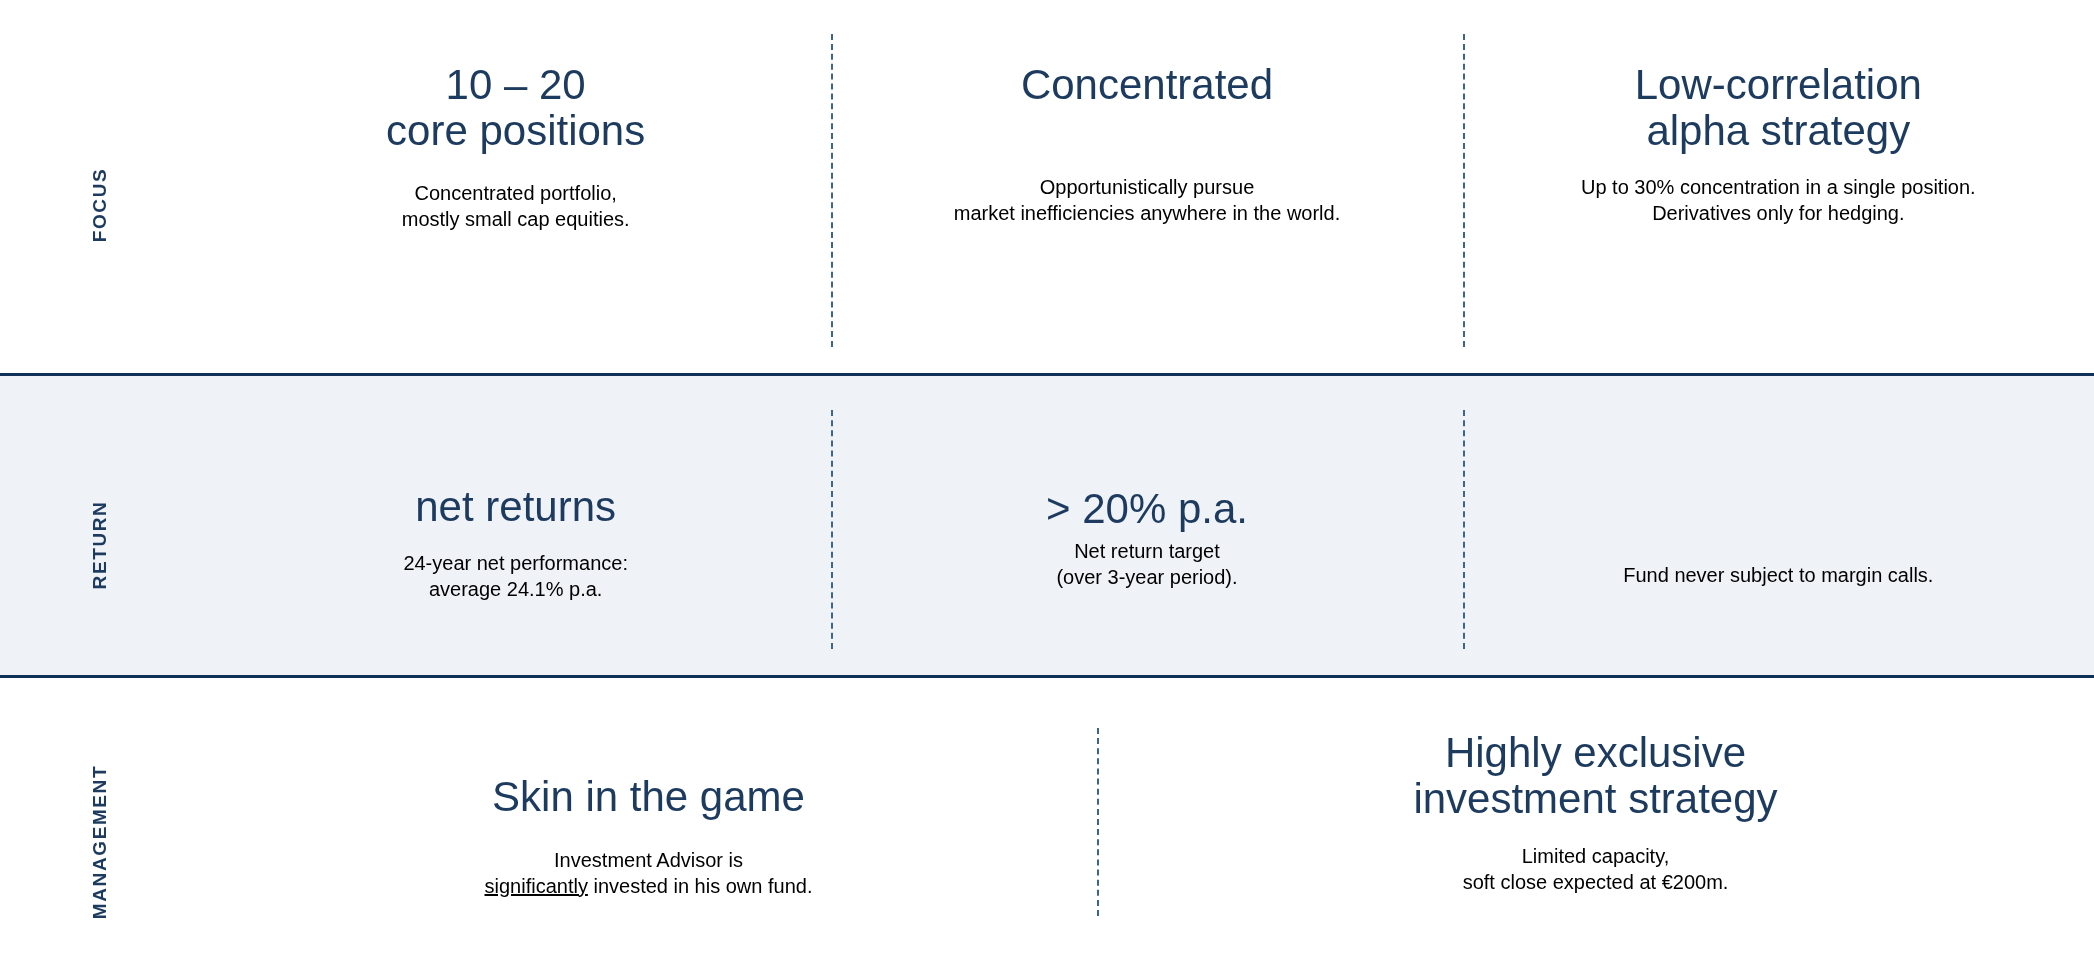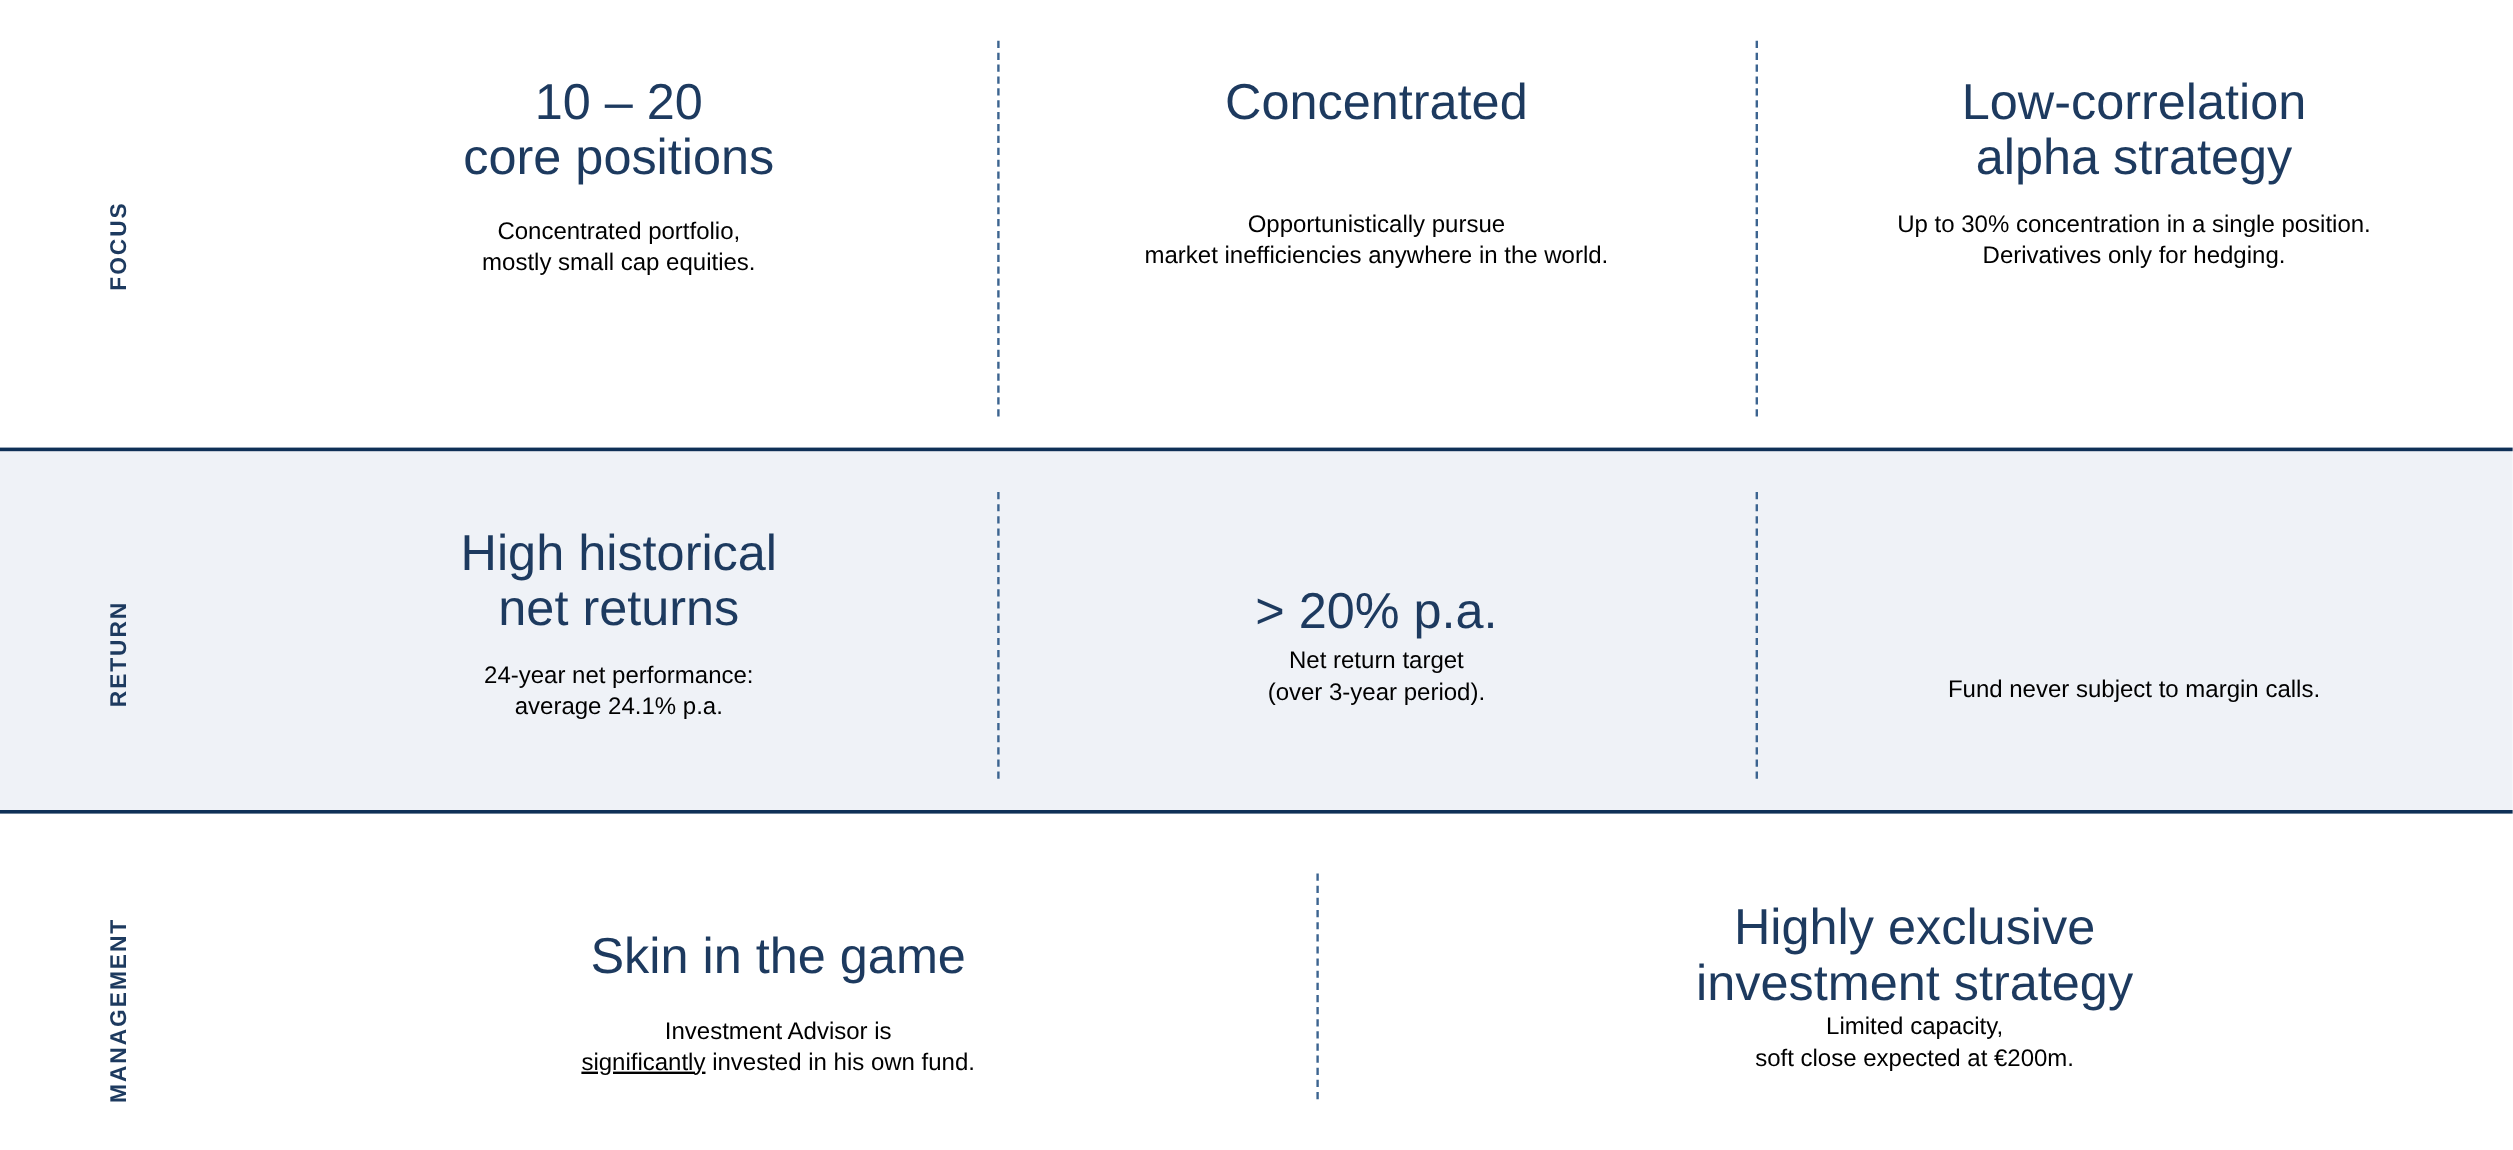--- a/index.html
+++ b/index.html
@@ -122,21 +122,21 @@
   .r2c1 .heading { position: absolute; left: 14px; right: 14px; top: 62px; }
   .r2c1 .body    { position: absolute; left: 14px; right: 14px; top: 175px; }
   .r2c2 .heading { position: absolute; left: 14px; right: 14px; top: 110px; }
   .r2c2 .body    { position: absolute; left: 14px; right: 14px; top: 163px; }
   .r2c3 .heading { position: absolute; left: 14px; right: 14px; top: 110px; }
   .r2c3 .body    { position: absolute; left: 14px; right: 14px; top: 187px; }
 
   
   .r3c1 .heading { position: absolute; left: 14px; right: 14px; top: 71px; }
   .r3c1 .body    { position: absolute; left: 14px; right: 14px; top: 145px; text-align: center; }
-  .r3c2 .heading { position: absolute; left: 14px; right: 14px; top: 52px; margin-top: 20px; }
+  .r3c2 .heading { position: absolute; left: 14px; right: 14px; top: 52px; }
   .r3c2 .body    { position: absolute; left: 14px; right: 14px; top: 166px; }
 
   
   .row-management .col:nth-child(1) { flex: 0 0 897px; margin-top: 25px; }
   .row-management .col:nth-child(2) { flex: 1 1 auto; }
 </style>
 </head>
 <body>
 
 <div class="board">
@@ -183,21 +183,21 @@
   </div>
 
   <div class="row row-return">
     <div class="side-label">
       <span>RETURN</span>
     </div>
     <div class="cols">
 
       <div class="col r2c1">
         <div class="heading">
-          <span>High historical</span><br>
+          <br>
           <span>net returns</span>
         </div>
         <div class="body">
           <span>24-year net performance:</span><br>
           <span>average 24.1% p.a.</span>
         </div>
       </div>
 
       <div class="col r2c2 divided">
         <div class="heading">

